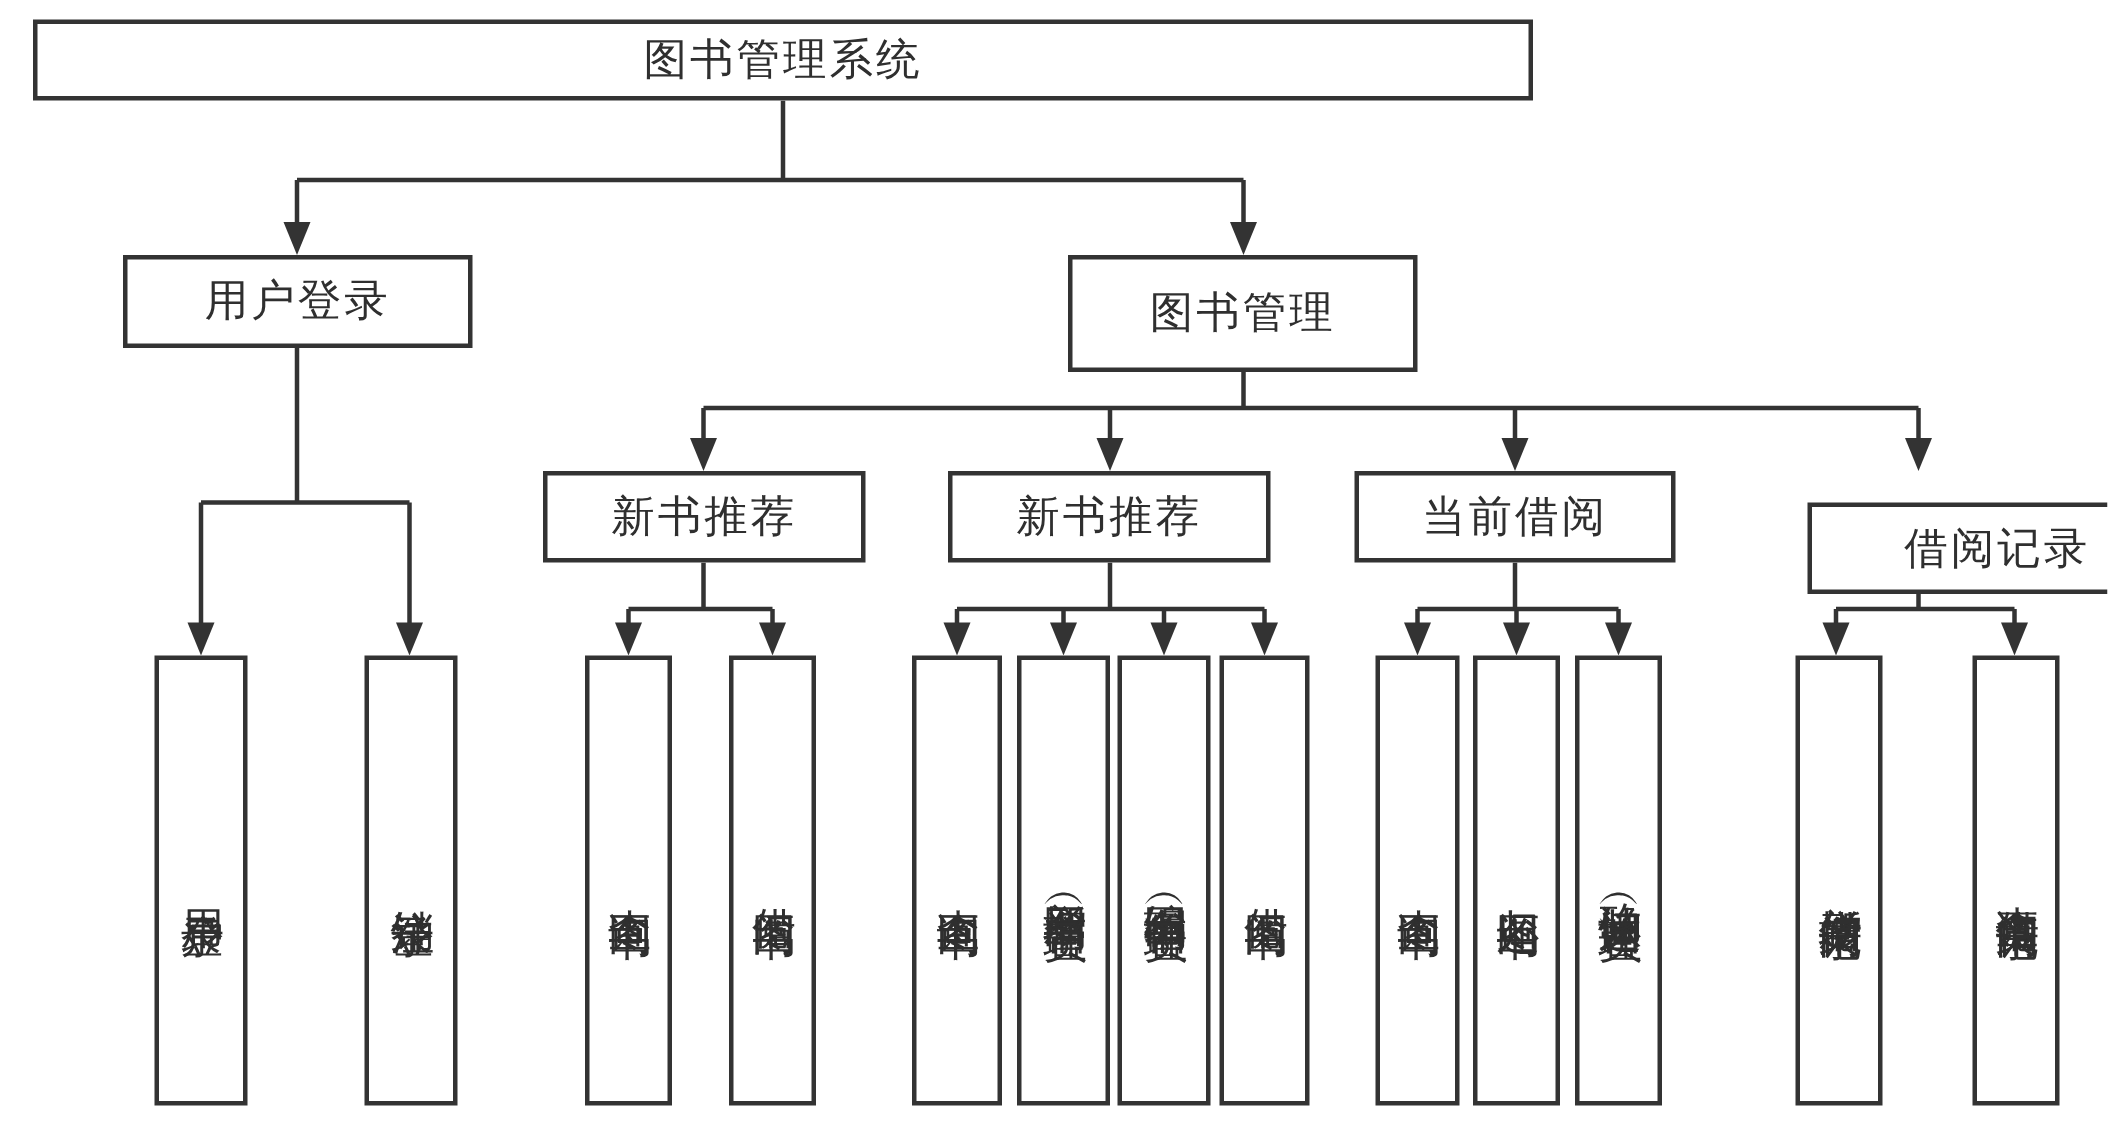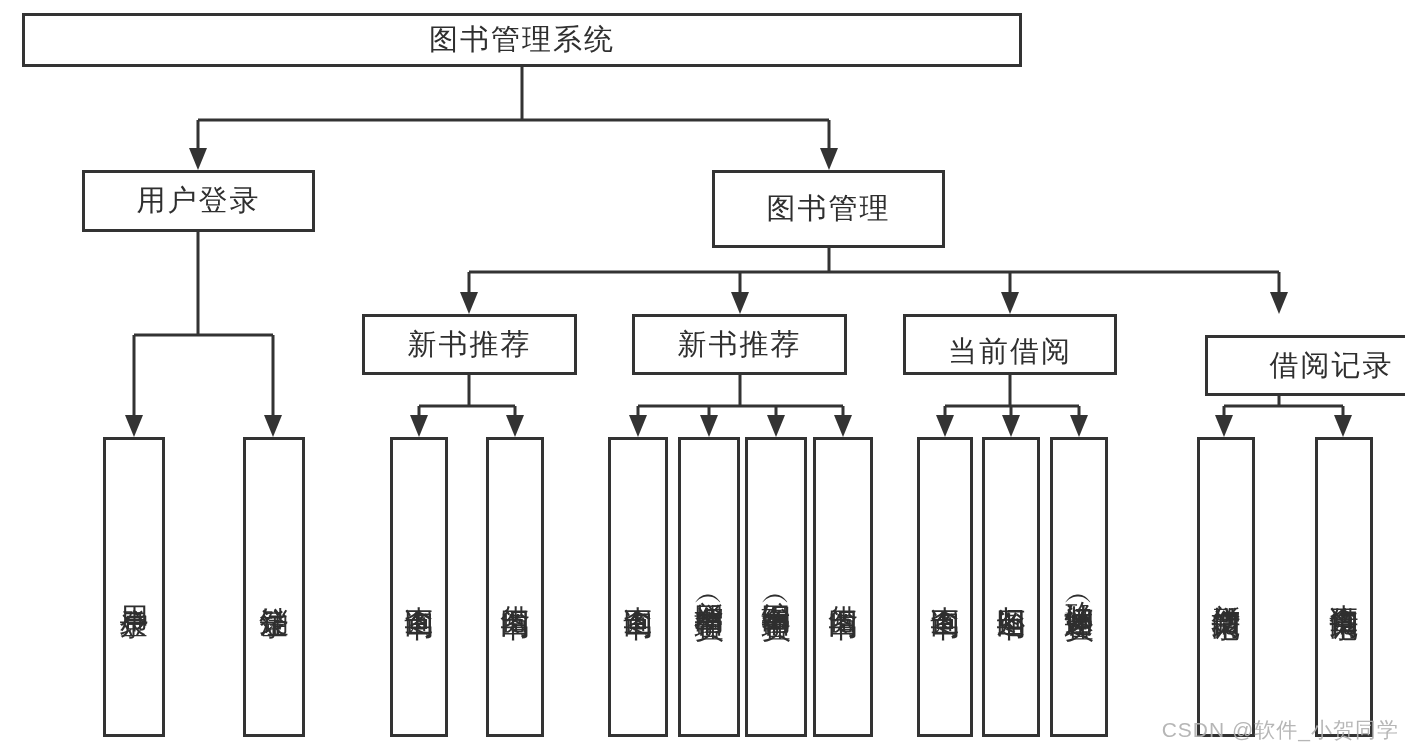--- a/index.html
+++ b/index.html
@@ -126,21 +126,21 @@
   <div class="node" style="left:712px; top:170px; width:233px; height:78px;">
     <span class="h-label">图书管理</span>
   </div>
 
   <div class="node" style="left:362px; top:314px; width:215px; height:61px;">
     <span class="h-label">新书推荐</span>
   </div>
   <div class="node" style="left:632px; top:314px; width:215px; height:61px;">
     <span class="h-label">新书推荐</span>
   </div>
-  <div class="node" style="left:903px; top:314px; width:214px; height:61px;align-items:flex-end;">
+  <div class="node" style="left:903px; top:314px; width:214px; height:61px;">
     <span class="h-label">当前借阅</span>
   </div>
   <div class="node" style="left:1205px; top:314px; width:253px; height:61px;margin-top:21px;">
     <span class="h-label">借阅记录</span>
   </div>
 
   <div class="node" style="left:103px; top:437px; width:62px; height:300px;">
     <span class="v-label">用户登录</span>
   </div>
   <div class="node" style="left:243px; top:437px; width:62px; height:300px;">
@@ -177,15 +177,14 @@
     <span class="v-label">确认归还（管理员）</span>
   </div>
 
   <div class="node" style="left:1197px; top:437px; width:58px; height:300px;">
     <span class="v-label">新增借阅记录</span>
   </div>
   <div class="node" style="left:1315px; top:437px; width:58px; height:300px;">
     <span class="v-label">查询借阅记录</span>
   </div>
 
-  <div class="watermark">CSDN @软件_小贺同学</div>
 
 </div>
 
 </body></html>

